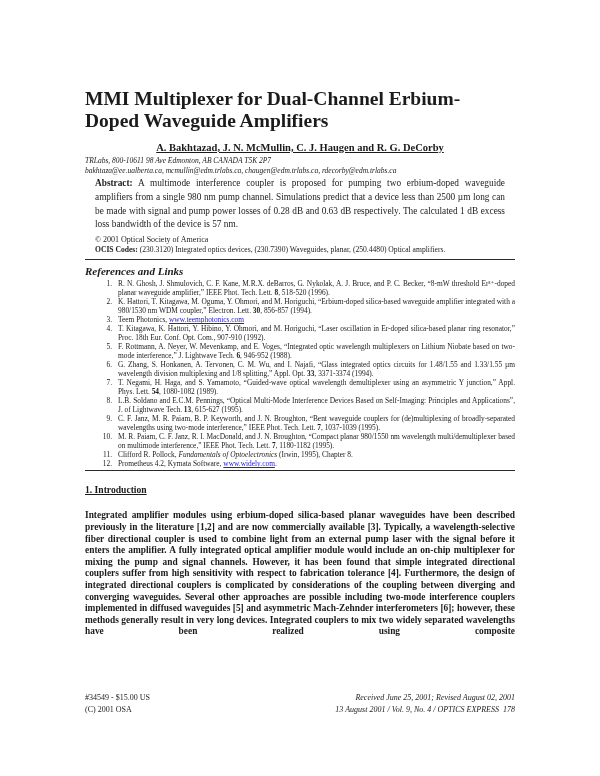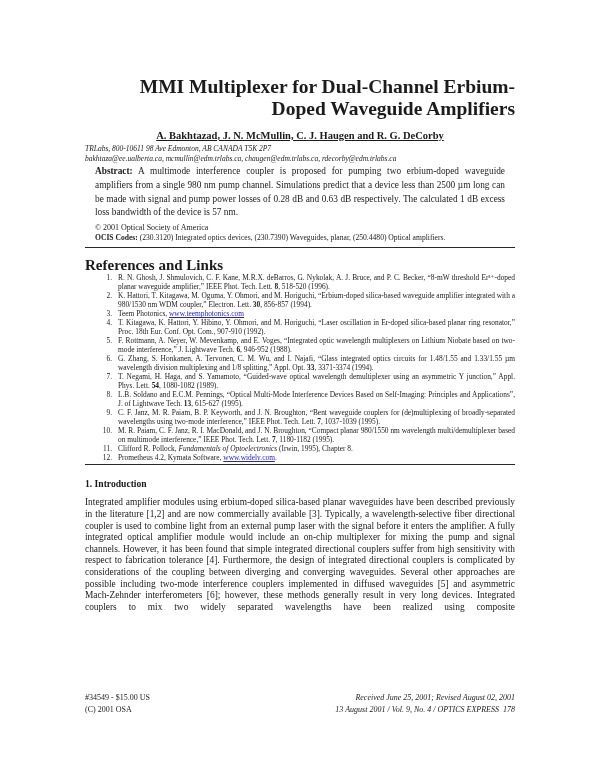--- a/index.html
+++ b/index.html
@@ -8,24 +8,25 @@
     width:600px;height:776px;
     margin:0 auto;
     background:#ffffff;
     font-family:"Liberation Serif","DejaVu Serif",serif;
     color:#1b1b1b;
     overflow:hidden;
   }
   .content{position:absolute;left:85px;right:85px;top:0;}
   .title{
     padding-top:76px;
-    text-align:right;
+    text-align:left;
     font-weight:bold;
     font-size:19.5px;
     line-height:21.5px;
+    margin-top:12px;
   }
   .authors{
     margin-top:11px;
     text-align:center;
     font-weight:bold;
     font-size:10.5px;
     line-height:12px;
     text-decoration:underline;
   }
   .affiliation,.emails{
@@ -50,50 +51,53 @@
   }
   .ocis{
     margin:0 auto;width:410px;
     font-size:7.6px;line-height:9.6px;
   }
   .ocis b{font-weight:bold;}
   .rule{border:none;border-top:1.6px solid #2a2a2a;margin:0;height:0;}
   .rule1{margin-top:5px;}
   .rule2{margin-top:2px;}
   .refs-heading{
-    margin-top:11px;
-    font-weight:bold;
-    font-size:15px;
+    margin-top:5px;
+    font-weight:bold;
+    font-size:11px;
     line-height:12px;
+    font-style:italic;
   }
   ol.refs{
     list-style:none;
     margin:2px 0 0 0;
     padding:0 0 0 15px;
     font-size:7.4px;
     line-height:9px;
   }
   ol.refs li{display:flex;gap:6px;}
   .ref-num{flex:none;width:12px;text-align:right;}
   .ref-body{flex:1;text-align:justify;}
   .seg-bold{font-weight:bold;}
   .seg-italic{font-style:italic;}
   .seg-link{color:#2323cc;text-decoration:underline;cursor:pointer;}
   .section-heading{
     margin-top:13px;
     font-weight:bold;
     font-size:9.6px;
     line-height:12px;
+    text-decoration:underline;
   }
   .body-para{
-    margin:7px 0 0 0;
+    margin:14px 0 0 0;
     font-size:9.4px;
     line-height:11.6px;
     text-align:justify;
     text-align-last:justify;
+    font-weight:bold;
   }
   .footer{
     position:absolute;left:85px;right:85px;top:674px;
     display:flex;justify-content:space-between;
     font-size:8px;line-height:11.5px;margin-top:18px;
   }
   .footer-right{text-align:right;font-style:italic;}
 </style>
 </head>
 <body>

